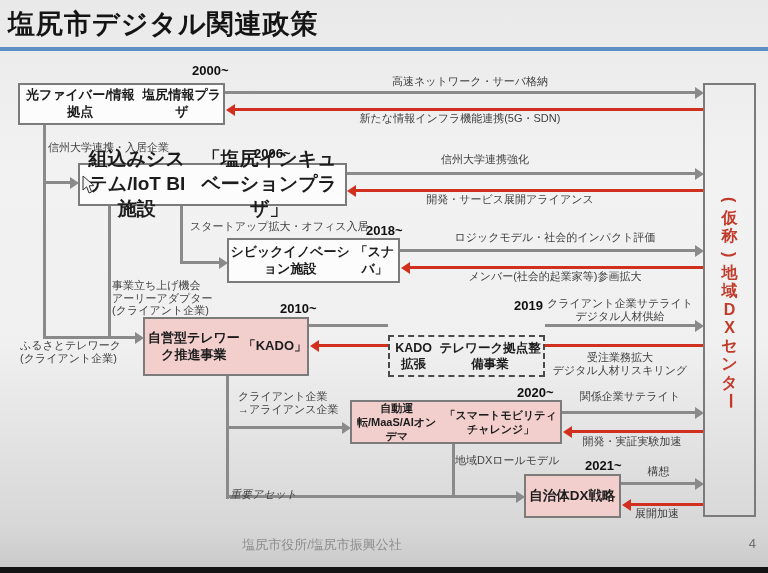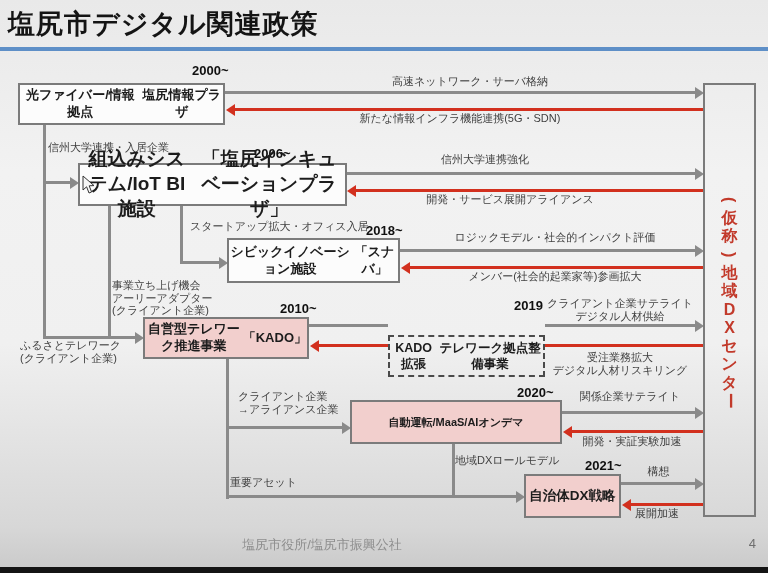--- a/index.html
+++ b/index.html
@@ -12,21 +12,21 @@
   #title-rule{left:0;top:47px;width:768px;height:4px;background:#5e8fc7;}
   
   .box{position:absolute;background:#fcfcfc;border:2px solid #7b7b7b;box-sizing:border-box;
        display:flex;flex-direction:row;justify-content:center;align-items:center;
        text-align:center;font-weight:bold;color:#1c1c1c;line-height:1.3;}
   .pink{background:#f2cfcd;}
   .dashedbox{border:2px dashed #4a4a4a;background:transparent;}
   #box-plaza{left:18px;top:83px;width:207px;height:42px;font-size:13px;}
   #box-incubation{left:78px;top:163px;width:269px;height:43px;font-size:19px;}
   #box-snaba{left:227px;top:238px;width:173px;height:45px;font-size:13px;}
-  #box-kado{left:143px;top:317px;width:166px;height:42px;font-size:13px;}
+  #box-kado{left:143px;top:317px;width:166px;height:59px;font-size:13px;}
   #box-kadoext{left:388px;top:335px;width:157px;height:42px;font-size:12.5px;}
   #box-mobility{left:350px;top:400px;width:212px;height:44px;font-size:11px;}
   #box-dx{left:524px;top:474px;width:97px;height:44px;font-size:13.5px;}
   #box-center{left:703px;top:83px;width:53px;height:434px;background:transparent;
               display:flex;flex-direction:column;justify-content:center;align-items:center;gap:1px;}
   #box-center span{font-size:16px;font-weight:bold;color:#c23a2b;line-height:1.08;display:block;}
   #box-center span.rot{transform:rotate(90deg);}
   
   .year{position:absolute;font-weight:bold;font-size:13px;color:#101010;}
   #yr-plaza{left:192px;top:63px;} #yr-incubation{left:254px;top:146px;}
@@ -37,21 +37,21 @@
   .lbl{position:absolute;font-size:11px;color:#3f3f3f;white-space:pre-line;line-height:1.15;}
   .lbl.c{text-align:center;}
   #el-g-plaza{left:360px;top:75px;width:220px;} #el-r-plaza{left:330px;top:112px;width:260px;}
   #el-g-incub{left:410px;top:153px;width:150px;} #el-r-incub{left:400px;top:193px;width:220px;}
   #el-g-snaba{left:445px;top:231px;width:220px;} #el-r-snaba{left:450px;top:270px;width:210px;}
   #el-g-kado{left:540px;top:297px;width:160px;} #el-r-kado{left:545px;top:351px;width:150px;}
   #el-g-mob{left:575px;top:390px;width:110px;} #el-r-mob{left:577px;top:435px;width:110px;}
   #el-g-dx{left:636px;top:465px;width:45px;} #el-r-dx{left:627px;top:507px;width:60px;}
   #fl-univ{left:48px;top:141px;} #fl-startup{left:190px;top:220px;}
   #fl-early{left:112px;top:279px;} #fl-furusato{left:20px;top:339px;}
-  #fl-client{left:238px;top:390px;} #fl-asset{left:230px;top:476px;}
+  #fl-client{left:238px;top:390px;} #fl-asset{left:230px;top:488px;font-style:italic;}
   #fl-rolemodel{left:455px;top:454px;}
   
   .hline{position:absolute;height:3px;}
   .vline{position:absolute;width:3px;}
   .gray{background:#8a8a8a;--c:#8a8a8a;}
   .redl{background:#d2301e;--c:#d2301e;}
   .arr-e::after{content:"";position:absolute;right:-8px;top:50%;transform:translateY(-50%);
     border:6px solid transparent;border-right:0;border-left:9px solid var(--c);}
   .arr-w::after{content:"";position:absolute;left:-8px;top:50%;transform:translateY(-50%);
     border:6px solid transparent;border-left:0;border-right:9px solid var(--c);}
@@ -156,20 +156,21 @@
 <div class="box pink" id="box-kado">
   <span>自営型テレワーク推進事業</span>
   <span>「KADO」</span>
 </div>
 <div class="box dashedbox" id="box-kadoext">
   <span>KADO拡張</span>
   <span>テレワーク拠点整備事業</span>
 </div>
 <div class="box pink" id="box-mobility">
   <span>自動運転/MaaS/AIオンデマ</span>
+  <span>「スマートモビリティチャレンジ」</span>
 </div>
 <div class="box pink" id="box-dx">
   <span>自治体DX戦略</span>
 </div>
 <div class="box" id="box-center">
     <span class="rot">(</span>
     <span>仮</span>
     <span>称</span>
     <span class="rot">)</span>
     <span>地</span>

